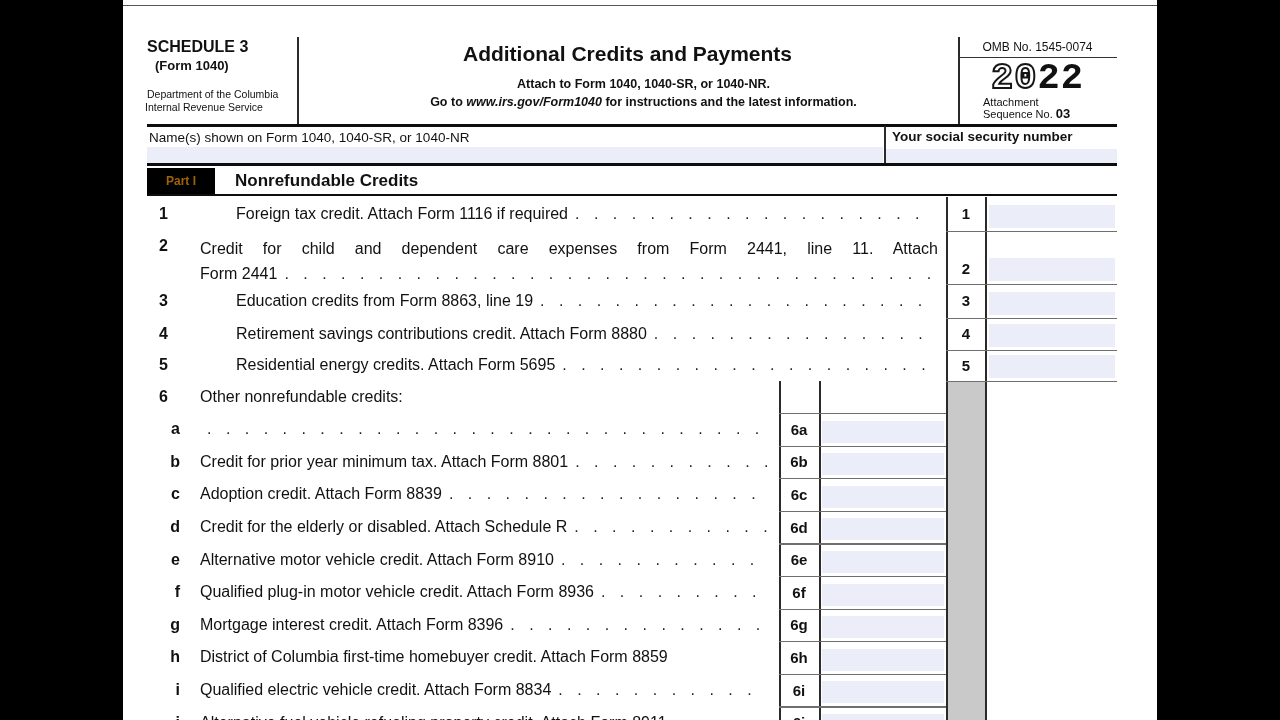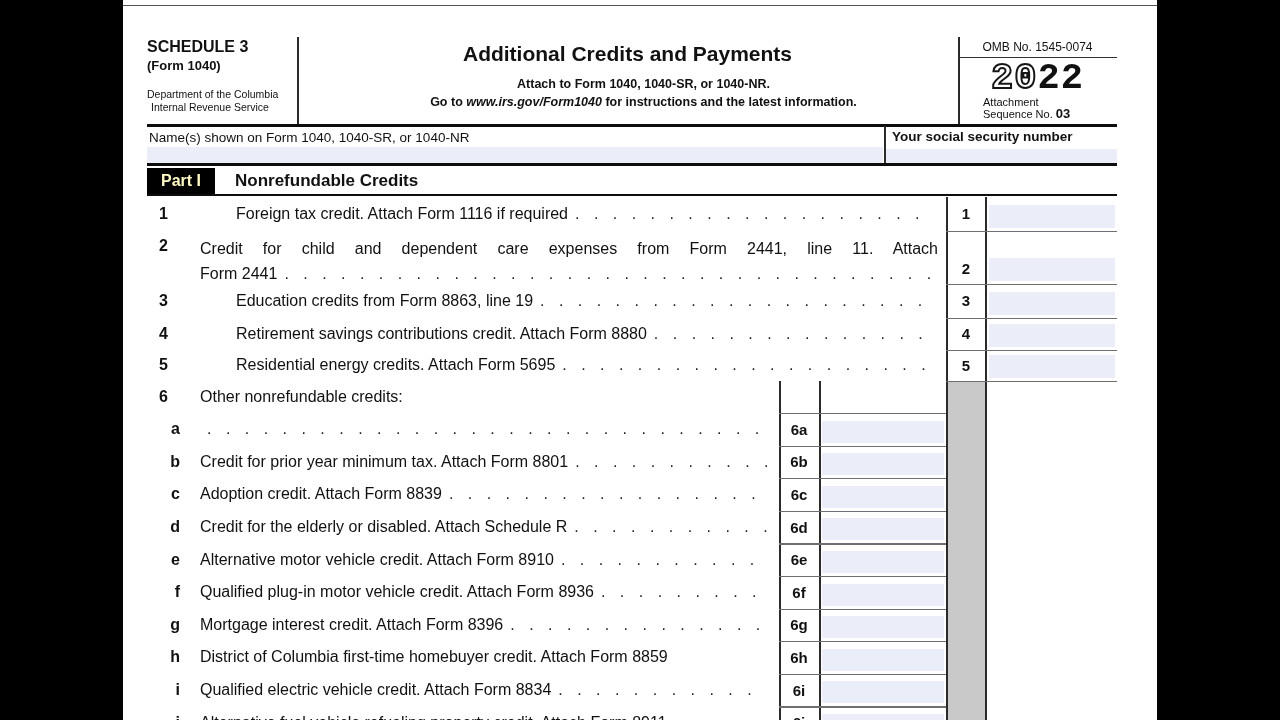--- a/index.html
+++ b/index.html
@@ -19,38 +19,38 @@
   .thick{position:absolute;height:3px;background:#0d0d0d;}
   .medline{position:absolute;height:2px;background:#0d0d0d;}
   .vline{position:absolute;width:2px;background:var(--vline);}
   .vline-thin{position:absolute;width:1.5px;background:var(--vline);}
   .hline{position:absolute;height:1.3px;background:var(--grayline);}
   .hline.main{left:823px;right:40px;}
   .hline.sub{left:656px;width:167px;}
 
   
   .h-schedule{font-size:16px;font-weight:700;line-height:19px;}
-  .h-formno{font-size:13px;font-weight:700;}
+  .h-formno{font-size:13px;font-weight:700;margin-left:8px;}
   .h-dept{font-size:10.5px;line-height:13px;}
   .h-title{font-size:21px;font-weight:700;text-align:center;}
   .h-sub{font-size:12.5px;font-weight:700;text-align:center;padding-left:32px;}
   .h-sub i{font-style:italic;}
   .h-omb{font-size:12px;text-align:center;}
   .h-year{font-size:37px;font-weight:800;text-align:center;letter-spacing:1px;line-height:36px;font-family:Liberation Mono, monospace;}
   .h-year .outline{color:#fff;-webkit-text-stroke:2px #151515;}
   .h-att{font-size:11px;line-height:12.5px;}
   .h-att b{font-size:13px;}
 
   
   .n-label{font-size:13.5px;}
   .n-label-b{font-size:13.5px;font-weight:700;}
   .fill{background:var(--field);}
 
   
-  .part-badge{background:#000;color:#fef9c3;font-weight:700;font-size:16px;display:flex;align-items:center;justify-content:center;}
+  .part-badge{background:#000;color:#a16207;font-weight:700;font-size:12px;display:flex;align-items:center;justify-content:center;}
   .part-title{font-size:17px;font-weight:700;display:flex;align-items:center;}
 
   
   .trow{position:absolute;left:0;right:0;font-size:16px;}
   .num{position:absolute;left:25px;width:20px;text-align:right;font-weight:700;top:50%;transform:translateY(-50%);}
   .letter{position:absolute;left:25px;width:32px;text-align:right;font-weight:700;top:50%;transform:translateY(-50%);}
   .num.t-top{top:6px;transform:none;}
   .lblwrap{position:absolute;left:77px;display:flex;align-items:baseline;top:50%;transform:translateY(-50%);white-space:nowrap;overflow:hidden;}
   .lblwrap.mainw{right:219px;margin-left:36px;}
   .lblwrap.subw{right:386px;}
@@ -70,21 +70,21 @@
 </head>
 <body>
 
 <div id="page">
 
   <div class="hairline" style="top:5px;left:0;width:1034px;"></div>
 
   <div class="abs h-schedule" style="left:24px;top:37px;">SCHEDULE 3</div>
   <div class="abs h-formno" style="left:24px;top:58px;">(Form 1040)</div>
   <div class="abs h-dept" style="left:24px;top:88px;">Department of the Columbia</div>
-  <div class="abs h-dept" style="left:28px;top:101px;">Internal Revenue Service</div>
+  <div class="abs h-dept" style="left:22px;top:101px;">Internal Revenue Service</div>
 
   <div class="vline-thin" style="left:174px;top:37px;height:87px;"></div>
 
   <div class="abs h-title" style="left:174px;top:42px;width:661px;">Additional Credits and Payments</div>
   <div class="abs h-sub" style="left:174px;top:77px;width:661px;">Attach to Form 1040, 1040-SR, or 1040-NR.</div>
   <div class="abs h-sub" style="left:174px;top:95px;width:661px;"><span>Go to </span><i>www.irs.gov/Form1040</i><span> for instructions and the latest information.</span></div>
 
   <div class="vline-thin" style="left:835px;top:37px;height:87px;"></div>
   <div class="abs h-omb" style="left:835px;top:40px;width:159px;">OMB No. 1545-0074</div>
   <div class="hairline" style="left:835px;top:57px;width:159px;background:#333;"></div>

